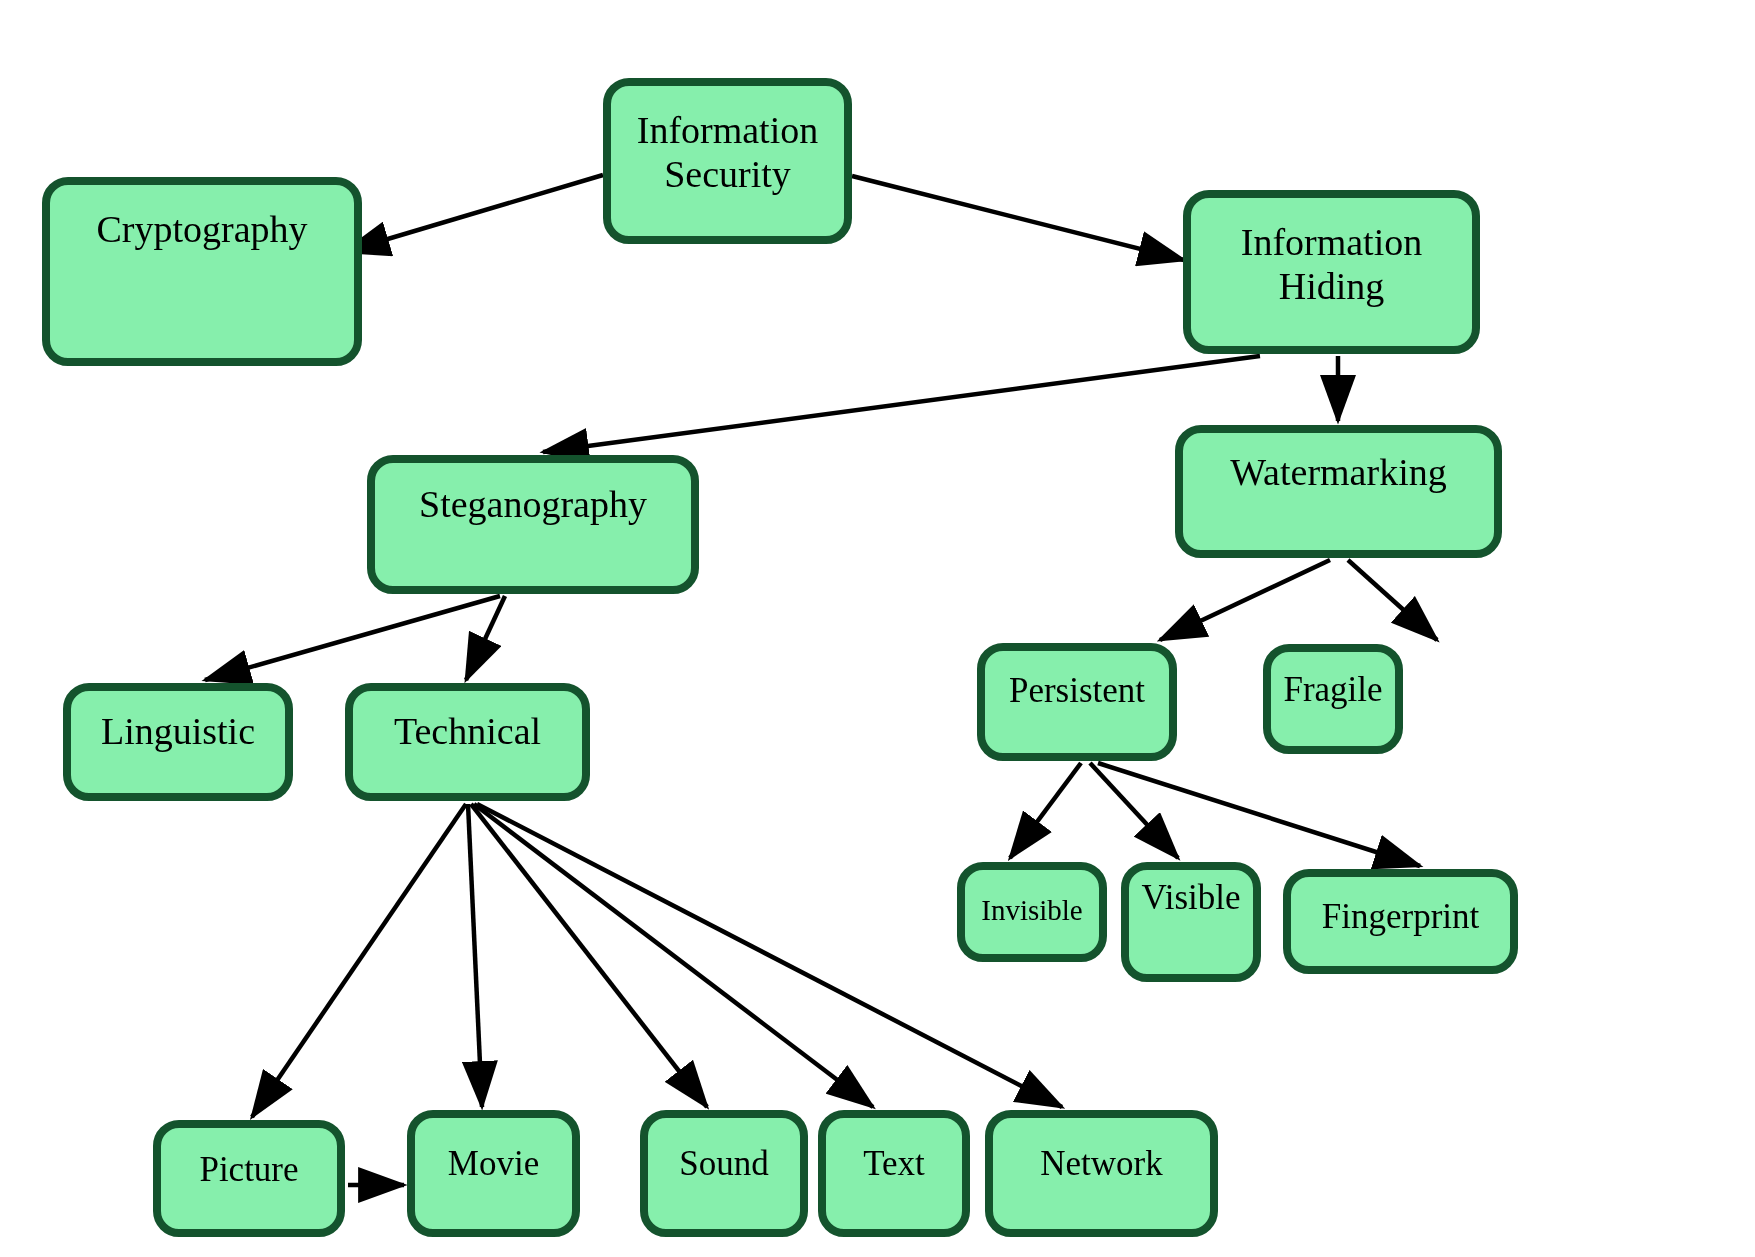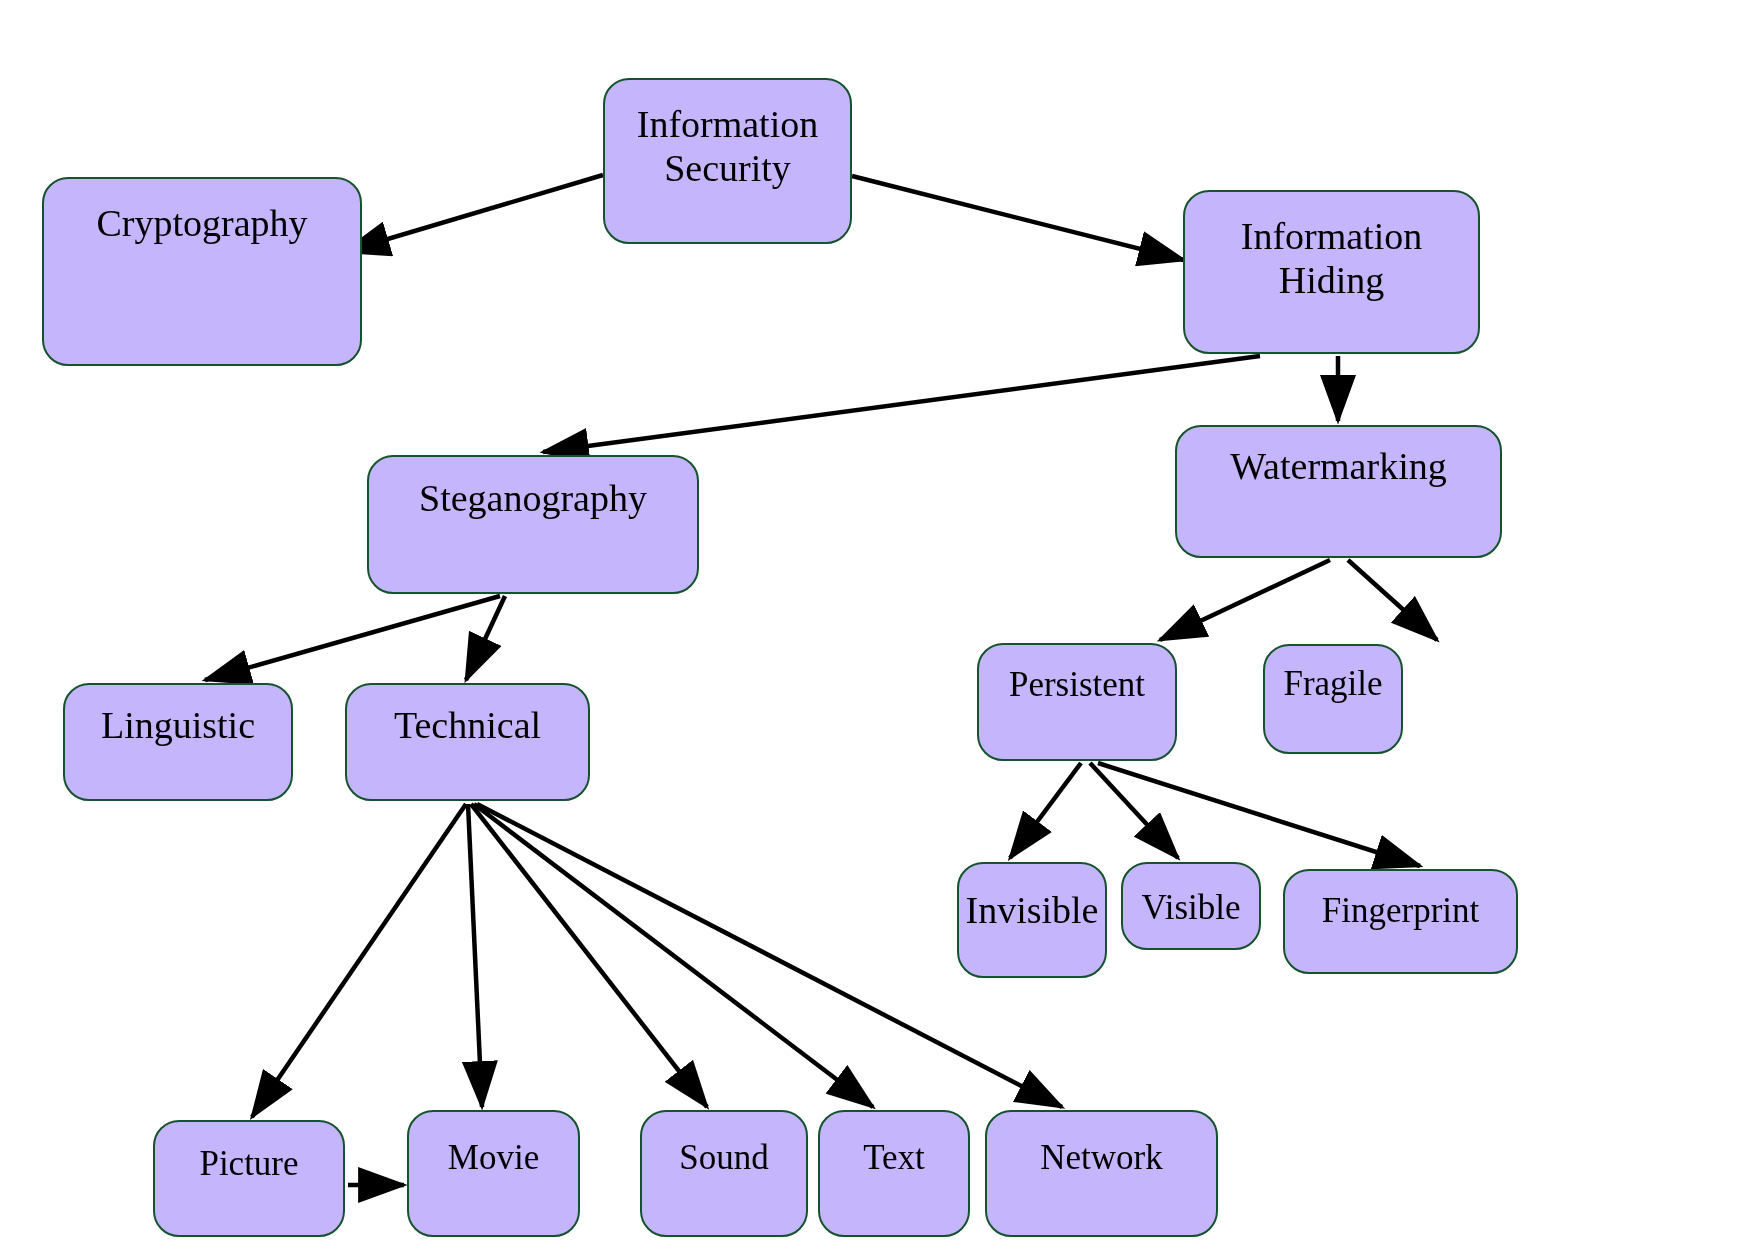--- a/index.html
+++ b/index.html
@@ -20,23 +20,23 @@
     position: absolute;
     left: 0;
     top: 0;
     width: 1755px;
     height: 1257px;
     pointer-events: none;
   }
   .node {
     position: absolute;
     box-sizing: border-box;
-    border: 2px solid #14532d;
+    border: 8px solid #14532d;
     border-radius: 26px;
-    background: #c4b5fd;
+    background: #86efac;
     display: flex;
     justify-content: center;
     align-items: flex-start;
     text-align: center;
     color: #000000;
     line-height: 1.16;
     z-index: 2;
   }
   .node .node-label {
     display: block;
@@ -46,22 +46,22 @@
   
   .n-infosec      { left: 603px;  top: 78px;   width: 249px; height: 166px; font-size: 38px; padding-top: 22px; }
   .n-crypto       { left: 42px;   top: 164px;  width: 320px; height: 189px; font-size: 38px; padding-top: 22px; margin-top: 13px; }
   .n-infohide     { left: 1183px; top: 190px;  width: 297px; height: 164px; font-size: 38px; padding-top: 22px; }
   .n-stegano      { left: 367px;  top: 455px;  width: 332px; height: 139px; font-size: 38px; padding-top: 19px; }
   .n-watermark    { left: 1175px; top: 425px;  width: 327px; height: 133px; font-size: 38px; padding-top: 17px; }
   .n-linguistic   { left: 63px;   top: 683px;  width: 230px; height: 118px; font-size: 38px; padding-top: 18px; }
   .n-technical    { left: 345px;  top: 683px;  width: 245px; height: 118px; font-size: 38px; padding-top: 18px; }
   .n-persistent   { left: 977px;  top: 643px;  width: 200px; height: 118px; font-size: 35px; padding-top: 20px; }
   .n-fragile      { left: 1263px; top: 644px;  width: 140px; height: 110px; font-size: 35px; padding-top: 18px; }
-  .n-invisible    { left: 957px;  top: 862px;  width: 150px; height: 116px; font-size: 38px; padding-top: 24px; }
-  .n-visible      { left: 1121px; top: 862px;  width: 140px; height: 88px; font-size: 35px; padding-top: 24px; justify-content: center; }
+  .n-invisible    { left: 957px;  top: 862px;  width: 150px; height: 100px; font-size: 29px; padding-top: 24px; }
+  .n-visible      { left: 1121px; top: 862px;  width: 140px; height: 120px; font-size: 35px; padding-top: 8px; justify-content: center; }
   .n-fingerprint  { left: 1283px; top: 869px;  width: 235px; height: 105px; font-size: 35px; padding-top: 20px; }
   .n-picture      { left: 153px;  top: 1120px; width: 192px; height: 117px; font-size: 35px; padding-top: 22px; }
   .n-movie        { left: 407px;  top: 1110px; width: 173px; height: 127px; font-size: 35px; padding-top: 26px; }
   .n-sound        { left: 640px;  top: 1110px; width: 168px; height: 127px; font-size: 35px; padding-top: 26px; }
   .n-text         { left: 818px;  top: 1110px; width: 152px; height: 127px; font-size: 35px; padding-top: 26px; font-family: Liberation Serif, serif; }
   .n-network      { left: 985px;  top: 1110px; width: 233px; height: 127px; font-size: 35px; padding-top: 26px; }
 </style>
 </head>
 <body>
 

